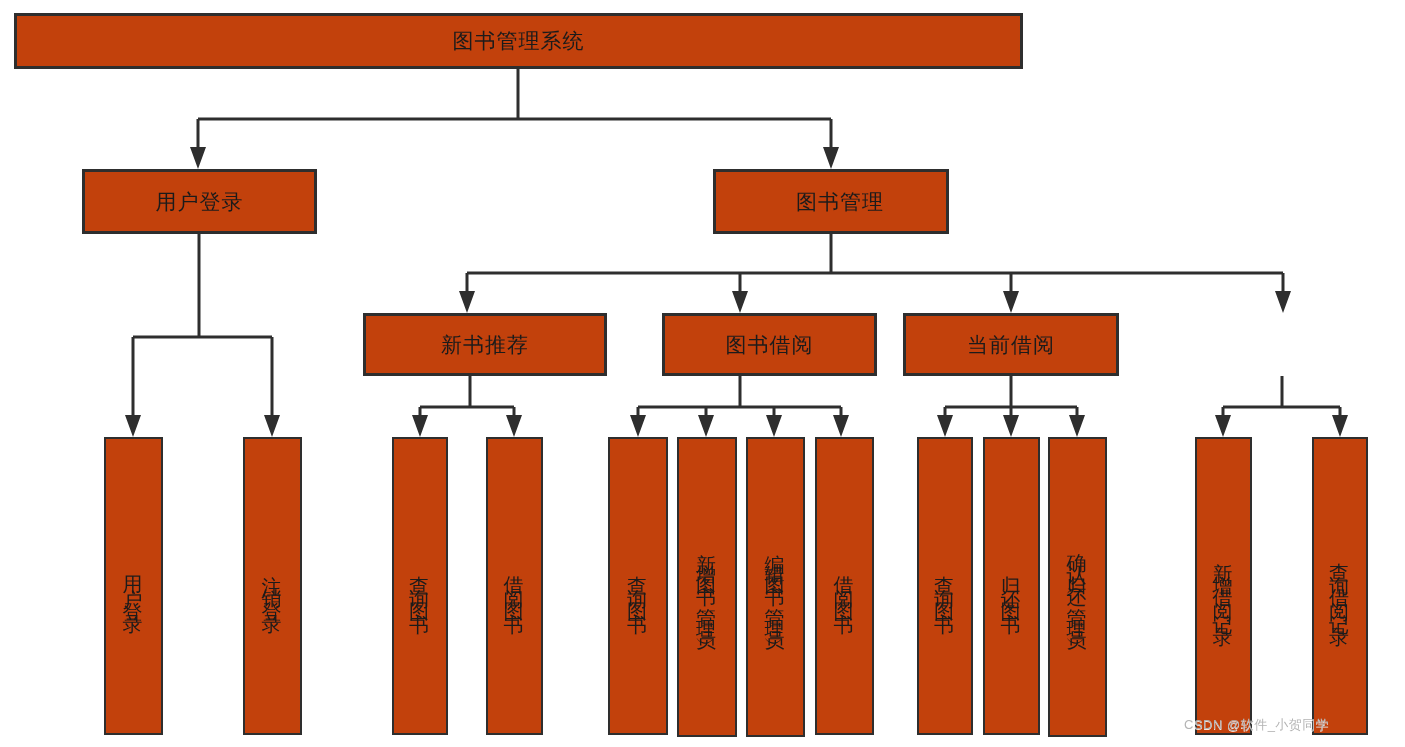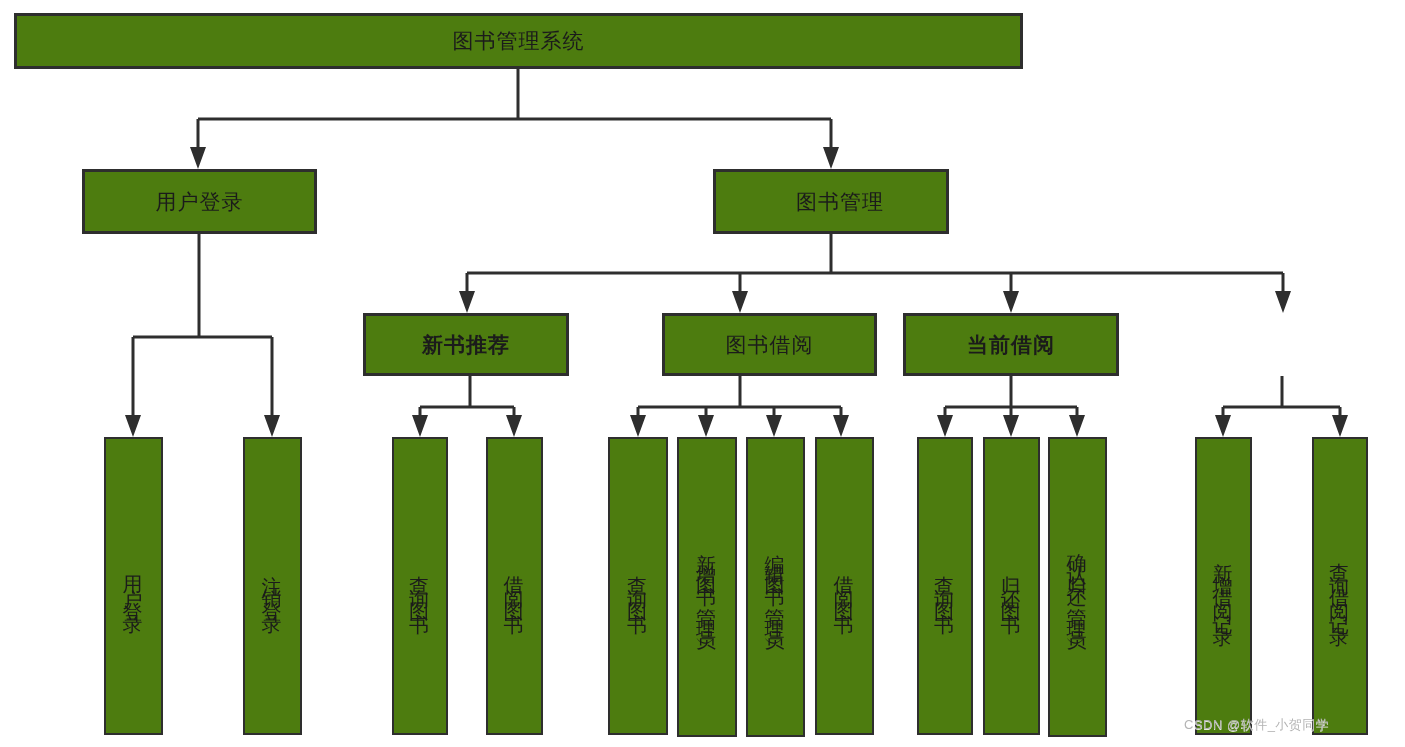--- a/index.html
+++ b/index.html
@@ -22,21 +22,21 @@
     position: absolute;
     left: 0; top: 0;
     width: 1405px; height: 747px;
   }
   svg.connectors .ln { stroke: var(--line); stroke-width: 3; fill: none; }
   svg.connectors .ah { fill: var(--line); stroke: none; }
   .node {
     position: absolute;
     box-sizing: border-box;
     border: 3px solid var(--line);
-    background: #4d7c0f;
+    background: #c2410c;
     display: flex;
     align-items: center;
     justify-content: center;
     font-size: 21px;
     letter-spacing: 1px;
     color: var(--text);
     z-index: 2;
   }
   .leaf {
     border-width: 2.5px;
@@ -94,23 +94,23 @@
       M1069 415 L1085 415 L1077 437 Z
       M1215 415 L1231 415 L1223 437 Z
       M1332 415 L1348 415 L1340 437 Z"></path>
   </svg>
 
   <div class="node" style="left:14px; top:13px; width:1009px; height:56px;">图书管理系统</div>
 
   <div class="node" style="left:82px; top:169px; width:235px; height:65px;">用户登录</div>
   <div class="node" style="left:713px; top:169px; width:236px; height:65px;padding-left:18px;">图书管理</div>
 
-  <div class="node" style="left:363px; top:313px; width:206px; height:63px;font-weight:bold;">新书推荐</div>
+  <div class="node" style="left:363px; top:313px; width:244px; height:63px;">新书推荐</div>
   <div class="node" style="left:632px; top:313px; width:215px; height:63px;margin-left:30px;">图书借阅</div>
-  <div class="node" style="left:903px; top:313px; width:216px; height:63px;font-weight:bold;">当前借阅</div>
+  <div class="node" style="left:903px; top:313px; width:216px; height:63px;">当前借阅</div>
 
   <div class="node leaf" style="left:104px; top:437px; width:59px; height:298px;">用户登录</div>
   <div class="node leaf" style="left:243px; top:437px; width:59px; height:298px;">注销登录</div>
 
   <div class="node leaf" style="left:392px; top:437px; width:56px; height:298px;">查询图书</div>
   <div class="node leaf" style="left:486px; top:437px; width:57px; height:298px;">借阅图书</div>
 
   <div class="node leaf" style="left:608px; top:437px; width:60px; height:298px;">查询图书</div>
   <div class="node leaf long" style="left:677px; top:437px; width:60px; height:300px;">新增图书（管理员）</div>
   <div class="node leaf long" style="left:746px; top:437px; width:59px; height:300px;">编辑图书（管理员）</div>

